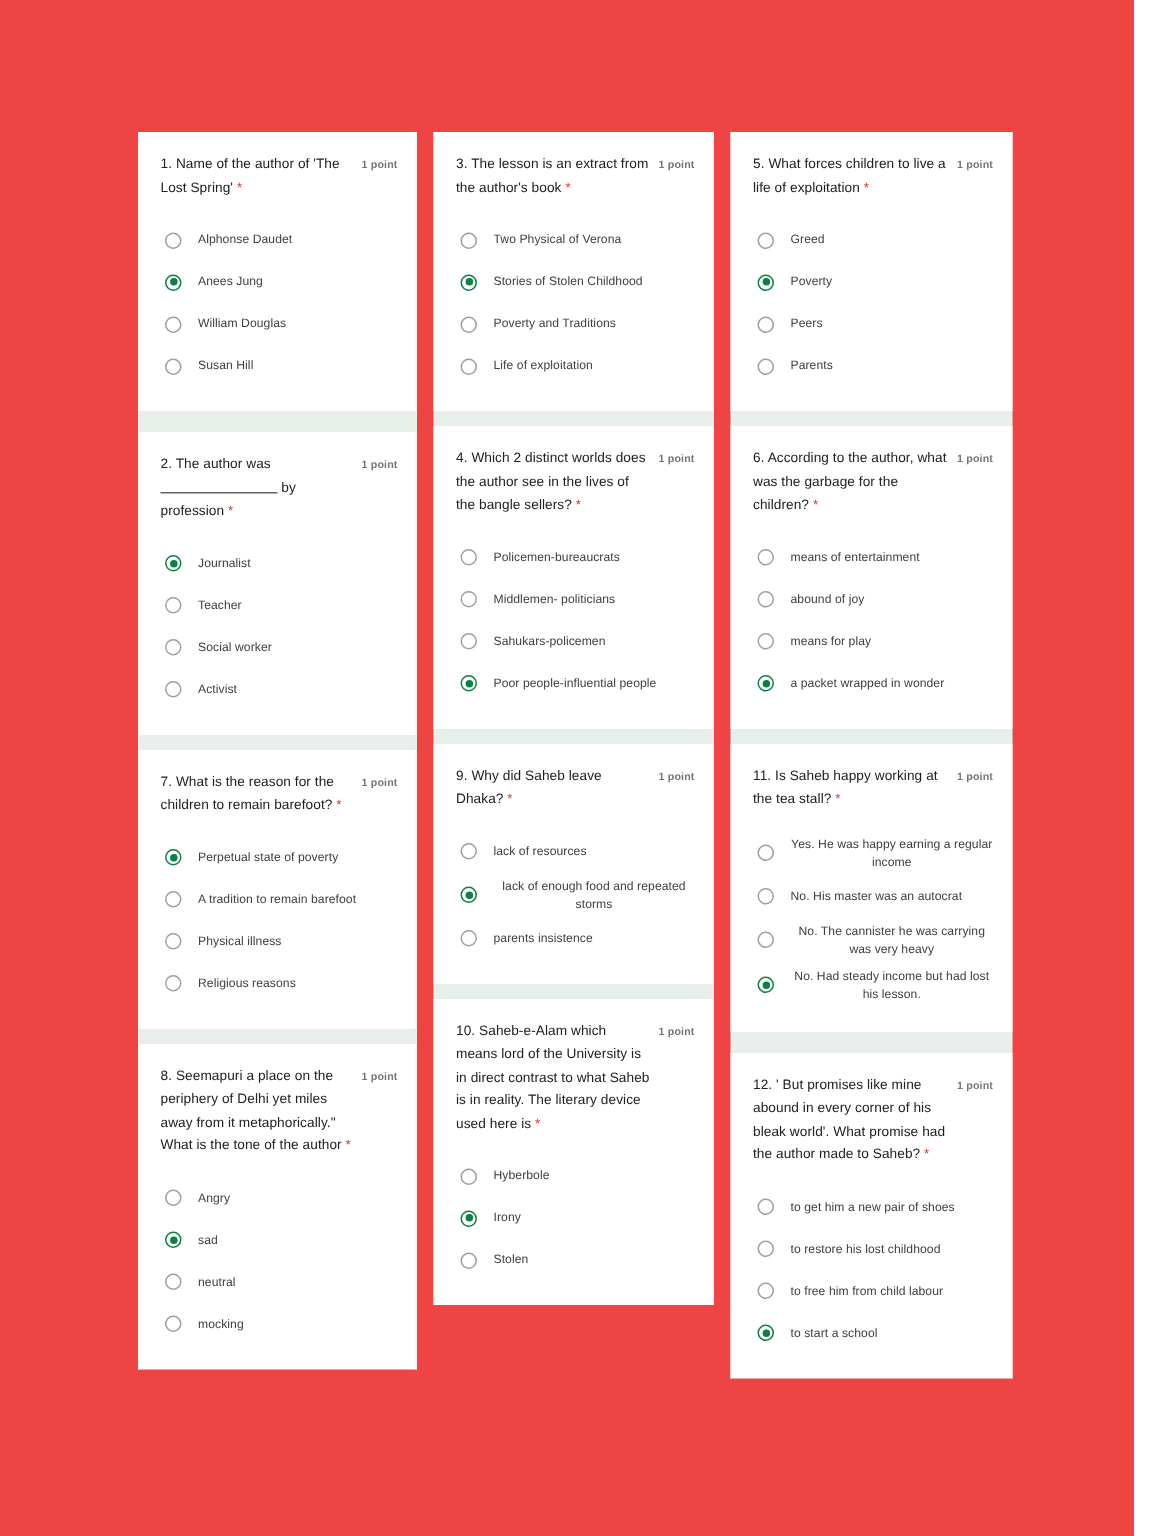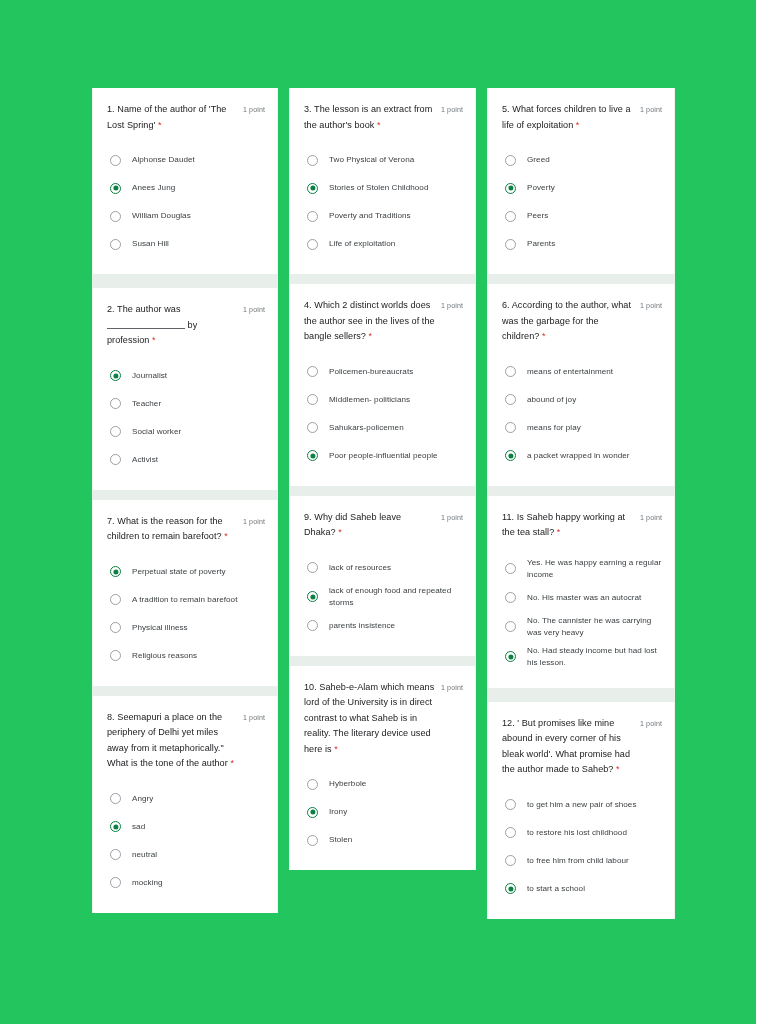--- a/index.html
+++ b/index.html
@@ -14,21 +14,21 @@
     -webkit-font-smoothing: antialiased;
     position: relative;
     overflow: hidden;
   }
 
   .page {
     position: absolute;
     left: 0; top: 0;
     width: 756px;
     height: 1024px;
-    background: #22c55e;
+    background: #ef4444;
   }
 
   .columns {
     position: absolute;
     left: 92px;
     top: 88px;
     width: 584px;
     display: flex;
     flex-direction: row;
     gap: 11px;
@@ -91,20 +91,21 @@
   }
 
   .points {
     font-size: 7.1px;
     line-height: 14px;
     color: #70757a;
     white-space: nowrap;
     flex: 0 0 auto;
     padding-top: 1px;
     letter-spacing: 0.1px;
+    font-weight: bold;
   }
 
   .options {
     display: flex;
     flex-direction: column;
   }
 
   .option {
     display: flex;
     flex-direction: row;
@@ -137,20 +138,21 @@
     height: 5.2px;
     border-radius: 50%;
     background: #0b8043;
   }
 
   .opt-label {
     font-size: 8.1px;
     line-height: 12px;
     color: #3c4043;
     letter-spacing: 0.05px;
+    text-align: center;
   }
 </style>
 </head>
 <body>
 
 <div class="page">
   <div class="columns" id="columns-root">
       <div class="column col-1">
         <div class="card">
           <div class="q-head">

